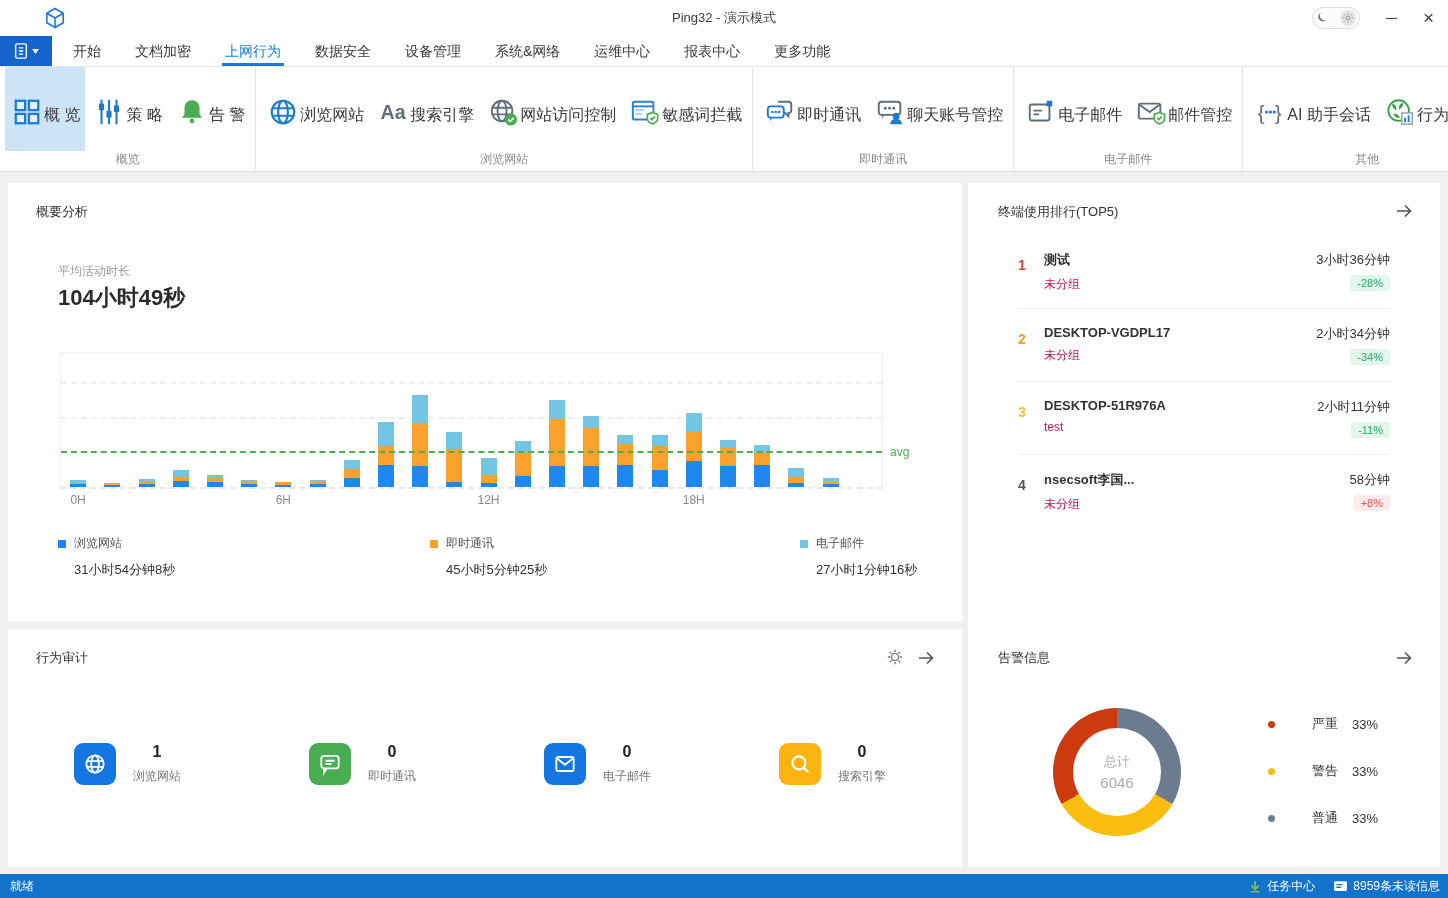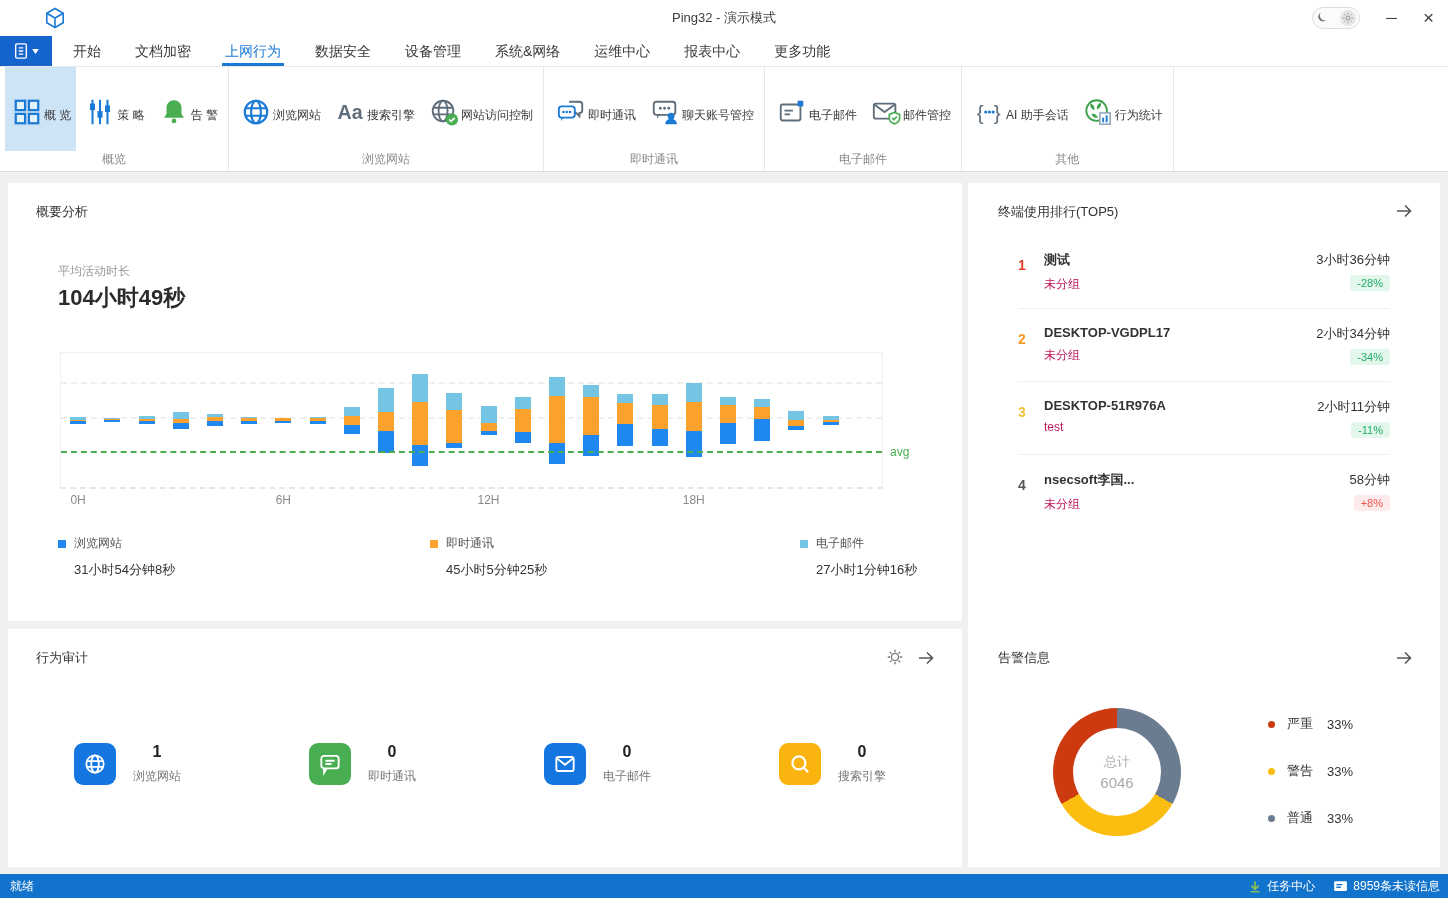--- a/index.html
+++ b/index.html
@@ -29,21 +29,21 @@
   
   .ribbon { position:absolute; top:67px; left:0; right:0; height:105px; background:#fff;
     border-bottom:1px solid #dcdcdc; display:flex; }
   .rb-group { position:relative; border-right:1px solid #e7e7e7; padding:0 4px; }
   .rb-group-inner { display:flex; align-items:flex-start; }
   .rb-group-label { position:absolute; left:0; right:0; bottom:3px; text-align:center; font-size:12px; color:#8a8a8a; }
   .rb-btn { min-width:52px; padding:6px 5px 0 5px; margin:0 1px; height:84px; display:flex;
     align-items:center; }
   .rb-btn.selected { background:#cde4f7; }
   .rb-btn .ic { width:34px; height:34px; display:flex; align-items:center; justify-content:center; }
-  .rb-btn .lb { margin-top:6px; font-size:12px; color:#3a3a3a; white-space:nowrap; }
+  .rb-btn .lb { margin-top:6px; font-size:16px; color:#3a3a3a; white-space:nowrap; }
 
   
   .content { position:absolute; top:172px; left:0; right:0; bottom:24px; background:#f0f0f0; }
   .card { position:absolute; background:#fff; }
   .card-overview { left:8px; top:11px; width:954px; height:438px; }
   .card-rank { left:968px; top:11px; width:472px; height:476px; }
   .card-audit { left:8px; top:457px; width:954px; height:238px;text-align:center; }
   .card-alarm { left:968px; top:457px; width:472px; height:238px; }
   .card-title { position:absolute; left:28px; top:20px; font-size:13px; color:#333; }
   .card-rank .card-title, .card-alarm .card-title { left:30px; }
@@ -51,21 +51,21 @@
   .panel-gear { position:absolute; right:58px; top:19px; width:18px; height:18px; }
 
   
   .metric-label { position:absolute; left:50px; top:80px; font-size:12px; color:#9a9a9a; }
   .metric-value { position:absolute; left:50px; top:100px; font-size:22px; font-weight:bold; color:#2b2b2b; }
   .plot { position:absolute; left:52px; top:169px; width:823px; height:137px;
     border:1px solid #f0f0f0; border-bottom:2px dashed #e7e7e7; display:flex; align-items:flex-end; }
   .gridline { position:absolute; left:0; right:0; height:0; border-top:2px dashed #efefef; z-index:0; }
   .avg-line { position:absolute; left:0; right:0; height:0; border-top:2px dashed #4caf50; z-index:3; }
   .avg-label { position:absolute; left:100%; margin-left:8px; top:-8px; font-size:12px; color:#4caf50; }
-  .bar-slot { position:relative; flex:1; display:flex; align-items:center; justify-content:center; height:100%; z-index:1; }
+  .bar-slot { position:relative; flex:1; display:flex; align-items:flex-end; justify-content:center; height:100%; z-index:1; }
   .bar-stack { display:flex; flex-direction:column-reverse; width:16px; }
   .tick { position:absolute; top:100%; margin-top:6px; left:50%; transform:translateX(-50%); font-size:12px; color:#8a8a8a; }
   .legend-row { position:absolute; left:0; right:0; top:352px; height:60px; }
   .legend-col { position:absolute; top:0; }
   .legend-col .l1 { display:flex; align-items:center; font-size:12px; color:#555; }
   .legend-sq { width:8px; height:8px; margin-right:8px; display:inline-block; }
   .legend-col .l2 { margin-top:9px; margin-left:16px; font-size:13px; color:#333; }
 
   
   .t-rows { position:absolute; left:0; right:0; top:52px; }
@@ -88,21 +88,21 @@
   .audit-label { font-size:12px; color:#777; margin-top:7px; }
 
   
   .donut { position:absolute; left:85px; top:79px; width:128px; height:128px; border-radius:50%; }
   .donut-hole { position:absolute; left:20px; top:20px; width:88px; height:88px; border-radius:50%; background:#fff;
     display:flex; flex-direction:column; align-items:center; justify-content:center; }
   .donut-l1 { font-size:13px; color:#aaa; }
   .donut-l2 { font-size:15px; color:#aaa; margin-top:3px; }
   .al-item { position:absolute; left:300px; display:flex; align-items:center; }
   .al-dot { width:7px; height:7px; border-radius:50%; }
-  .al-label { margin-left:12px; font-size:13px; color:#333; }
+  .al-label { margin-left:37px; font-size:13px; color:#333; }
   .al-val { margin-left:14px; font-size:13px; color:#333; }
 
   
   .statusbar { position:absolute; bottom:0; left:0; right:0; height:24px; background:#1273cc; color:#fff;
     display:flex; align-items:center; font-size:12px; }
   .sb-left { margin-left:10px; }
   .sb-right { margin-left:auto; margin-right:8px; display:flex; align-items:center; gap:18px; }
   .sb-item { display:flex; align-items:center; gap:5px; }
 </style>
 </head>
@@ -220,20 +220,33 @@
                 <circle cx="15" cy="15" r="11"></circle>
                 <ellipse cx="15" cy="15" rx="4.8" ry="11"></ellipse>
                 <path d="M4.6 11.5h20.8M4.6 18.5h20.8"></path>
               </g>
             <circle cx="24.5" cy="24" r="6.5" fill="#49ae52"></circle>
             <path d="M21.6 24l2 2 3.8-3.8" stroke="#fff" stroke-width="1.8" fill="none"></path>
           </svg>
           </span>
         <span class="lb">网站访问控制</span>
       </div>
+      <div class="rb-btn">
+        <span class="ic">
+          <svg width="30" height="30" viewBox="0 0 32 32" fill="none">
+            <rect x="3" y="5" width="22" height="19" rx="2" stroke="#2a7fd4" stroke-width="2"></rect>
+            <path d="M3 10h22" stroke="#2a7fd4" stroke-width="2"></path>
+            <rect x="6" y="13" width="9" height="2" fill="#a9cdee"></rect>
+              <rect x="6" y="17" width="7" height="2" fill="#a9cdee"></rect>
+            <path d="M24 16.5l5.5 2v4.2c0 3.2-2.2 5-5.5 6-3.3-1-5.5-2.8-5.5-6v-4.2z" fill="#fff" stroke="#49ae52" stroke-width="1.8"></path>
+            <path d="M21.6 22.3l1.8 1.8 3.2-3.2" stroke="#49ae52" stroke-width="1.8"></path>
+          </svg>
+          </span>
+        <span class="lb">敏感词拦截</span>
+      </div>
     </div>
     <div class="rb-group-label">浏览网站</div>
   </div>
 
   <div class="rb-group">
     <div class="rb-group-inner">
       <div class="rb-btn">
         <span class="ic">
           <svg width="30" height="30" viewBox="0 0 32 32" fill="none">
             <path d="M14 5h11a3 3 0 0 1 3 3v6a3 3 0 0 1-3 3v3.5L21.5 17H20" stroke="#5f6e7b" stroke-width="2"></path>

